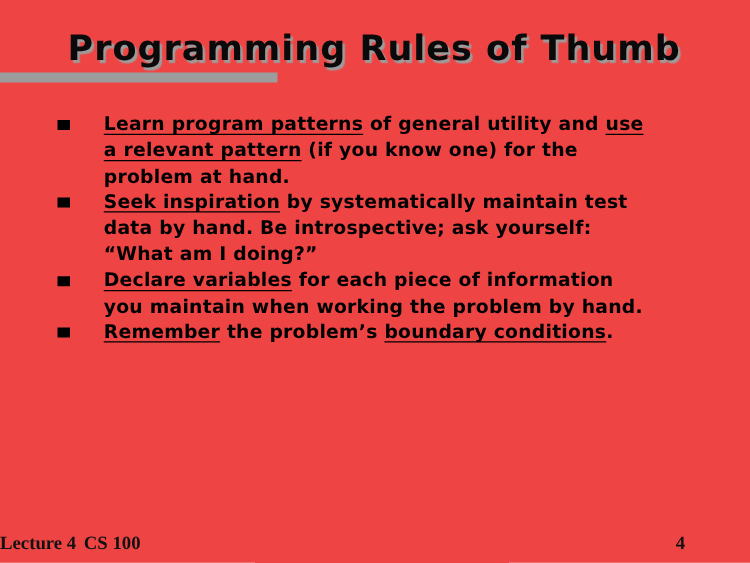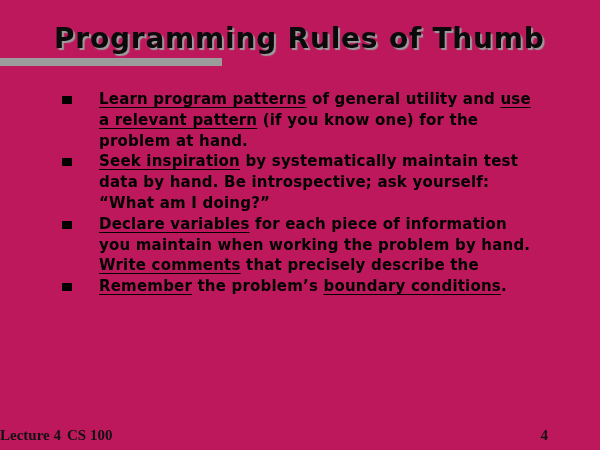--- a/index.html
+++ b/index.html
@@ -4,42 +4,42 @@
 <style>
   html, body { margin: 0; padding: 0; }
   body {
     width: 600px; height: 450px;
     background: #ffffff;
     font-family: "DejaVu Sans", "Liberation Sans", sans-serif;
     color: #000;
     overflow: hidden;
     position: relative;
   }
-  .slide { position: absolute; inset: 0; background: #be185d; }
+  .slide { position: absolute; inset: 0; background: #ef4444; }
 
   .slide-title {
     position: absolute;
     left: 54px; top: 22px;
     margin: 0;
     font-size: 28px;
     font-weight: bold;
     letter-spacing: 0.8px;
     color: #0a0a0a;
     text-shadow: 2px 2px 1px #9c9c9c;
     white-space: nowrap;
   }
   .title-bar {
     position: absolute;
     left: 0; top: 58px;
     width: 222px; height: 8px;
   }
 
   .content {
     position: absolute;
-    left: 62px; top: 89px;
+    left: 46px; top: 89px;
     width: 530px;
     font-size: 15px;
     font-weight: bold;
     line-height: 20.8px;
     letter-spacing: 0.2px;
   }
   .bullet { position: relative; padding-left: 37px; }
   .bullet .sq {
     position: absolute;
     left: 0; top: 7px;
@@ -85,21 +85,20 @@
       <div class="bullet">
         <span class="sq" style="background: rgb(0, 0, 0);"></span>
         <div class="bline"><span class="useg">Seek inspiration</span><span class="seg"> by systematically maintain test</span></div>
         <div class="bline"><span class="seg">data by hand. Be introspective; ask yourself:</span></div>
         <div class="bline"><span class="seg">“What am I doing?”</span></div>
       </div>
       <div class="bullet">
         <span class="sq" style="background: rgb(0, 0, 0);"></span>
         <div class="bline"><span class="useg">Declare variables</span><span class="seg"> for each piece of information</span></div>
         <div class="bline"><span class="seg">you maintain when working the problem by hand.</span></div>
-        <div class="bline"><span class="useg">Write comments</span><span class="seg"> that precisely describe the</span></div>
       </div>
       <div class="bullet">
         <span class="sq" style="background: rgb(0, 0, 0);"></span>
         <div class="bline"><span class="useg">Remember</span><span class="seg"> the problem’s </span><span class="useg">boundary conditions</span><span class="seg">.</span></div>
       </div>
     </div>
 
   <div class="footer">
     <span class="f-left">CS 100</span>
     <span class="f-center">Lecture 4</span>

